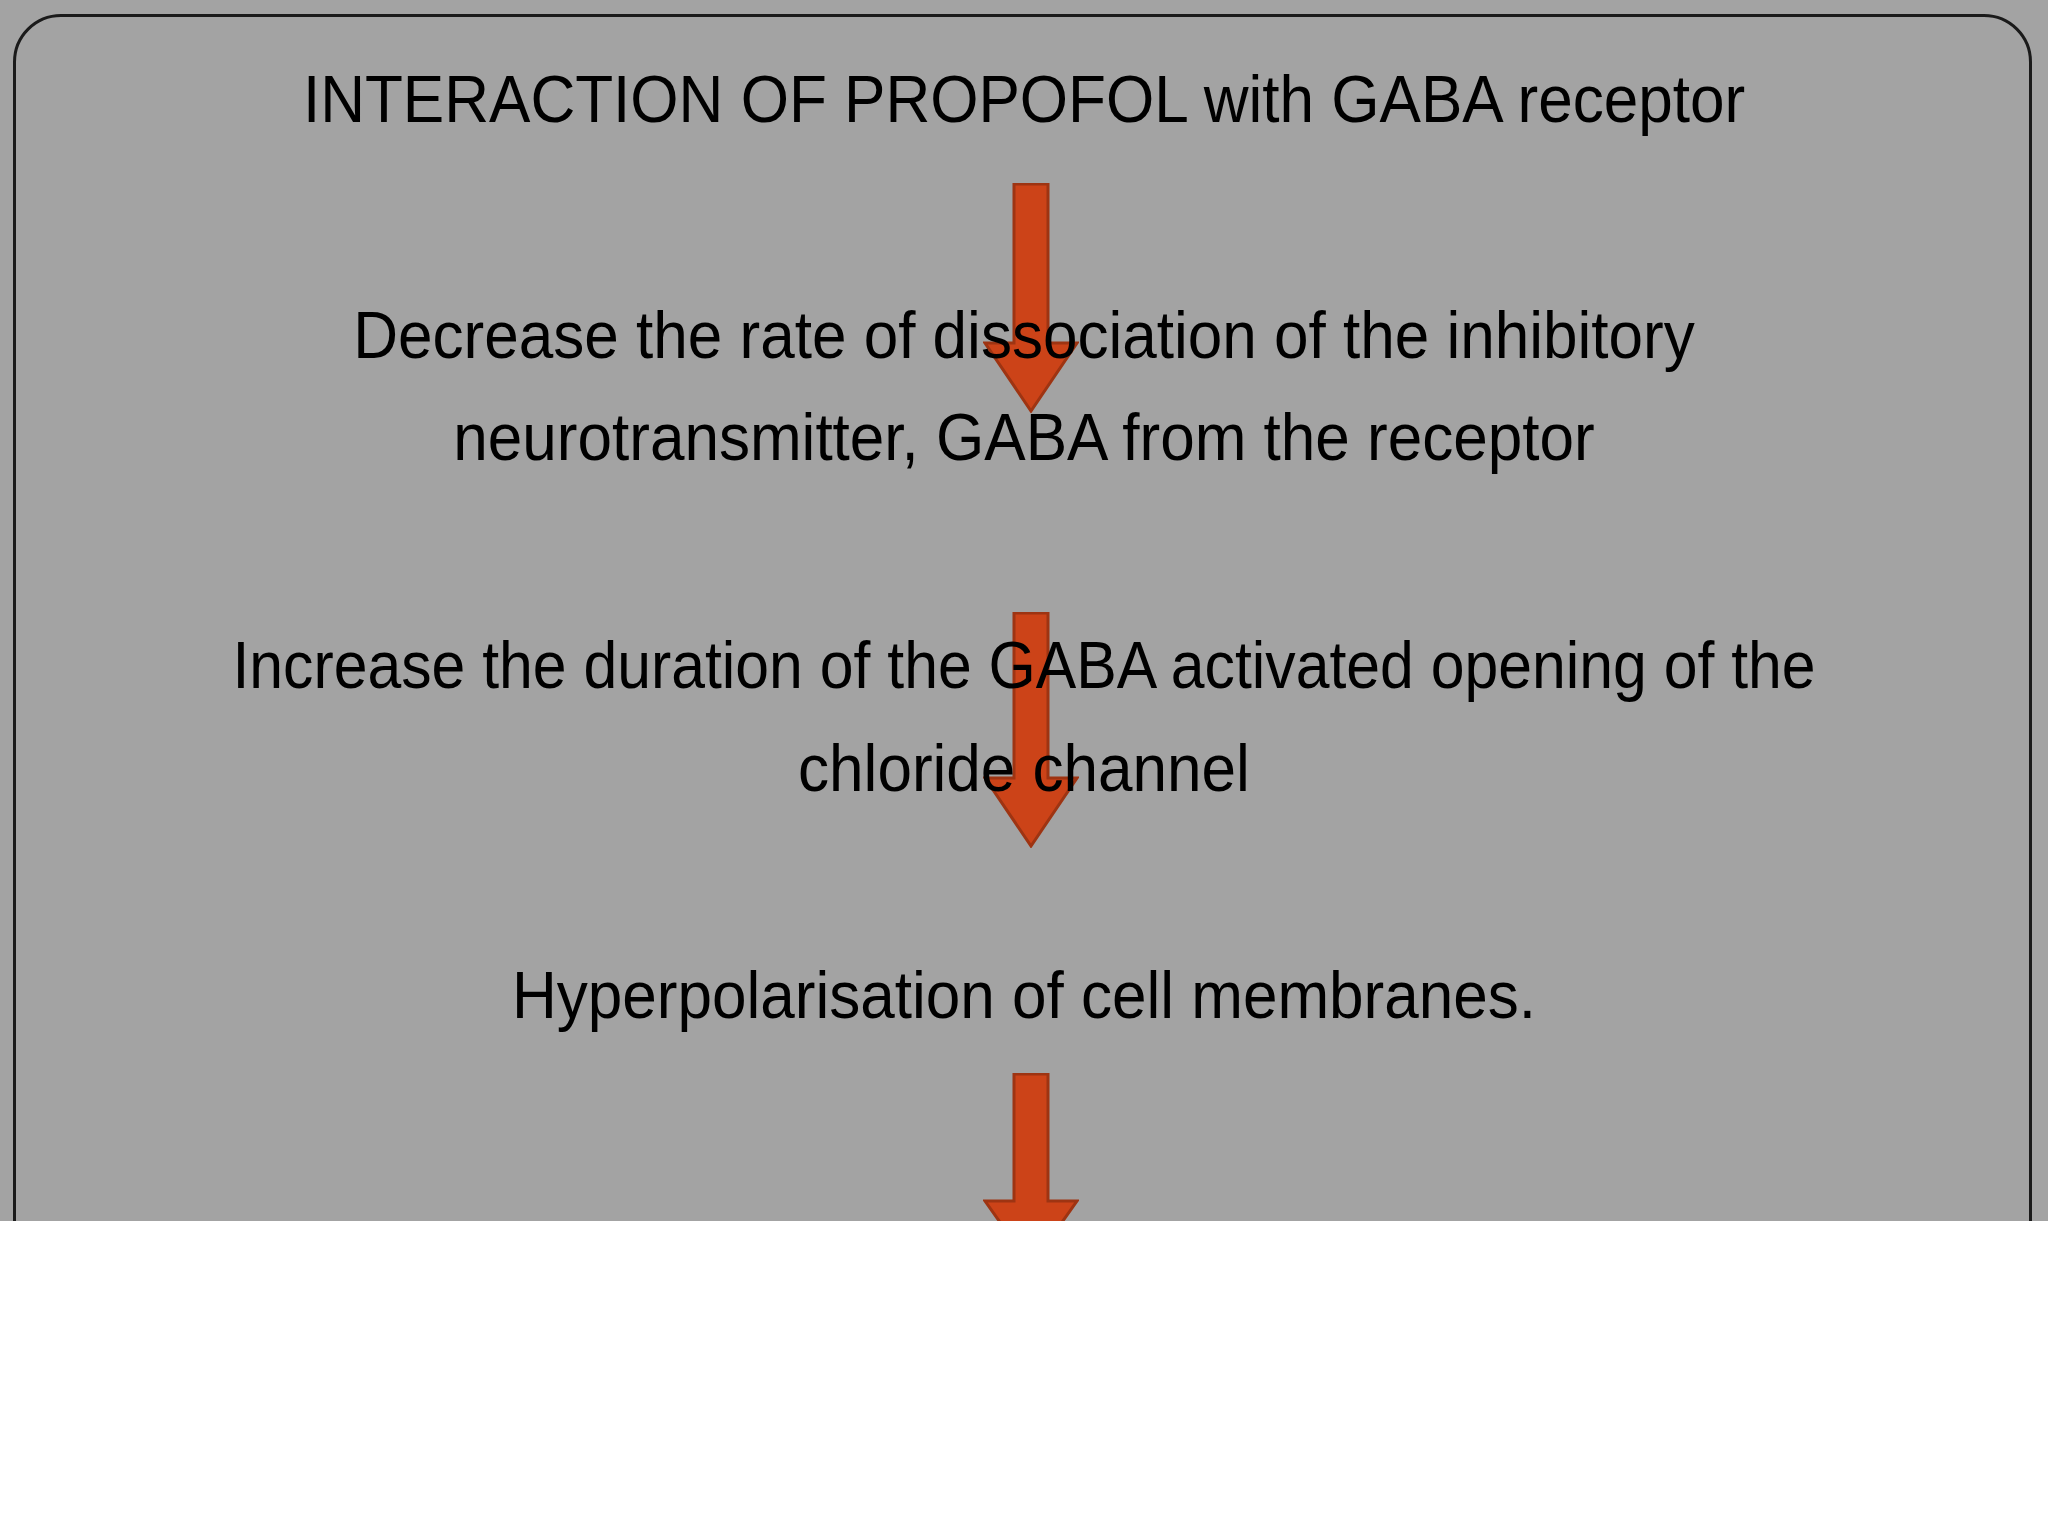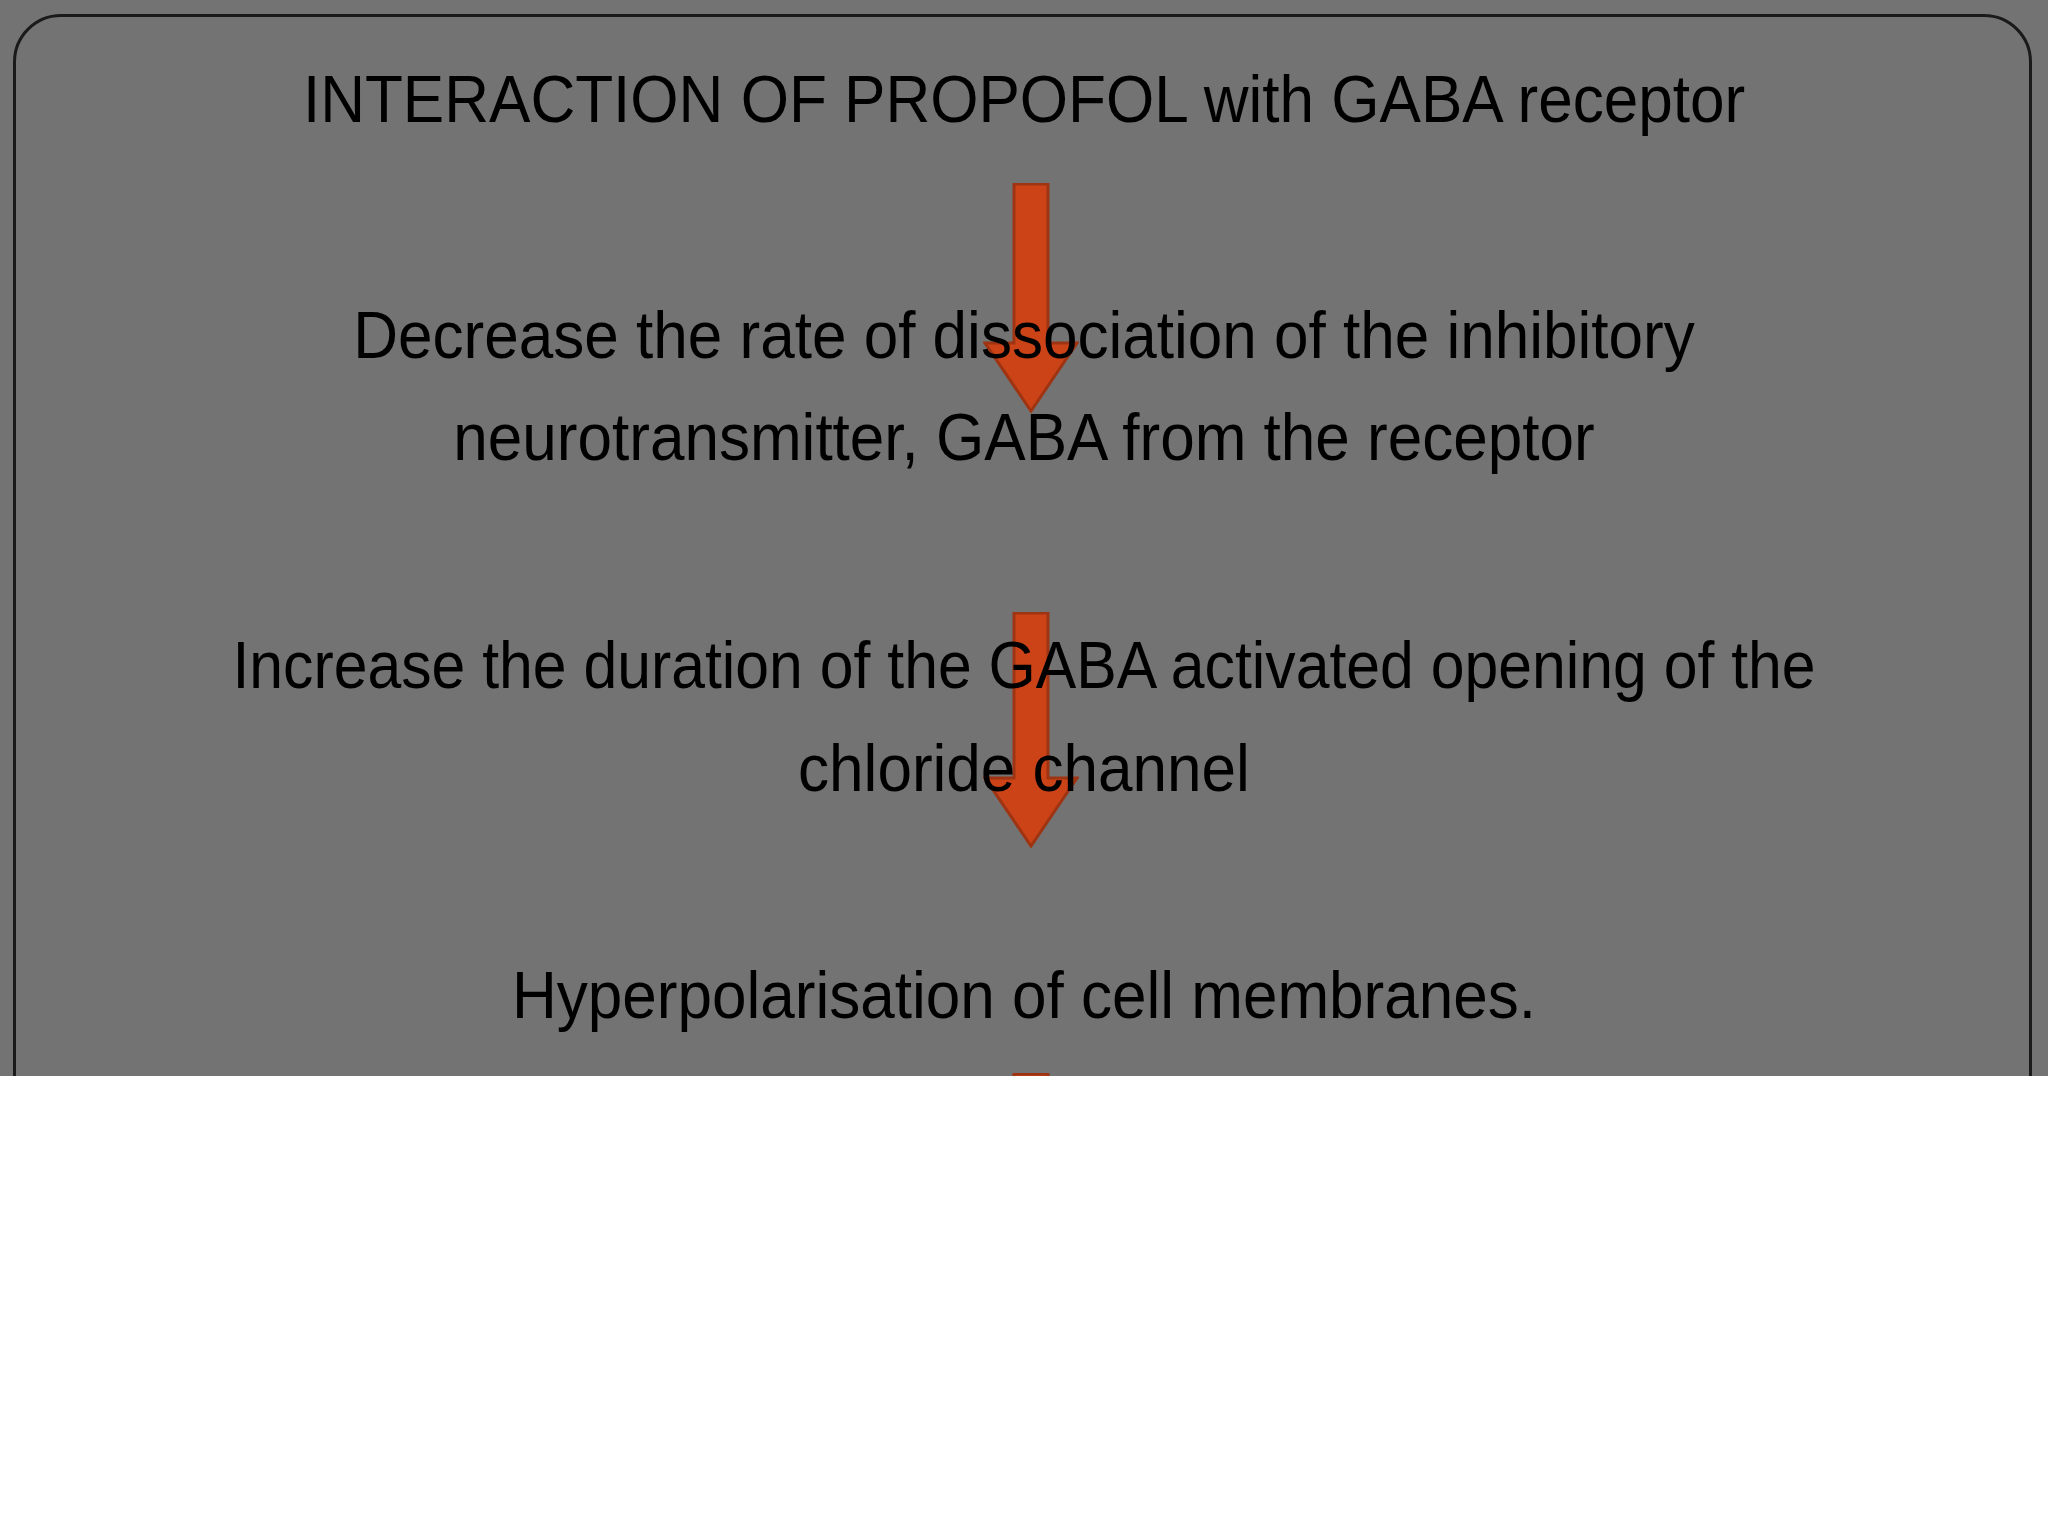--- a/index.html
+++ b/index.html
@@ -3,22 +3,22 @@
 <meta charset="utf-8">
 <style>
   html, body {
     margin: 0;
     padding: 0;
     background: #ffffff;
   }
   #slide {
     position: relative;
     width: 2048px;
-    height: 1076px;
-    background: #737373;
+    height: 1221px;
+    background: #a3a3a3;
     overflow: hidden;
     font-family: "Liberation Sans", "DejaVu Sans", sans-serif;
   }
   
   #slide-frame {
     position: absolute;
     left: 13px;
     top: 14px;
     width: 2019px;
     height: 1500px;

